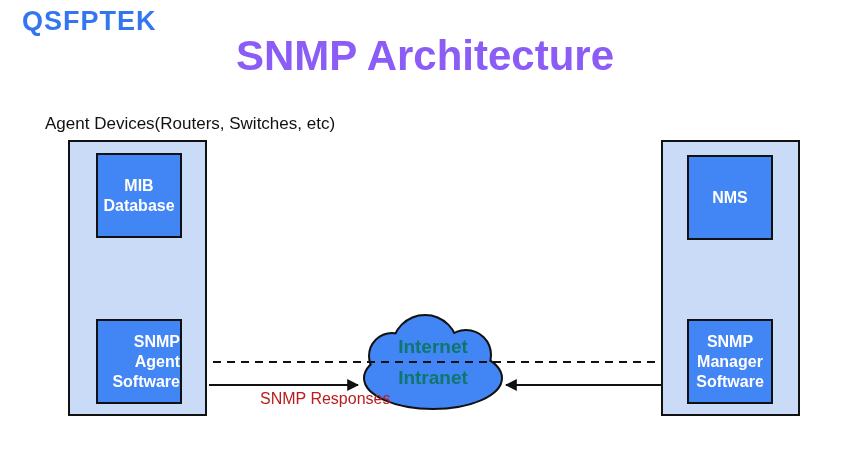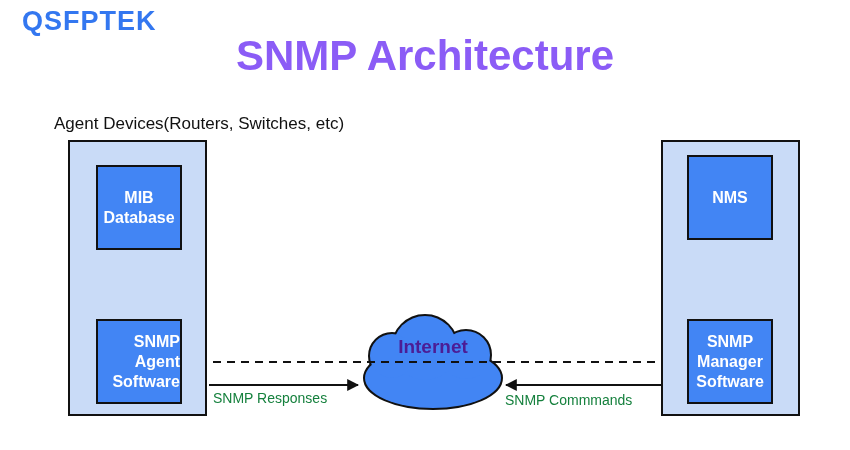--- a/index.html
+++ b/index.html
@@ -27,21 +27,21 @@
     font-size: 42px;
     font-weight: bold;
     color: #8b5cf6;
   }
   .group-label {
     position: absolute;
     font-size: 17px;
     color: #111111;
     white-space: nowrap;
   }
-  .agent-label { left: 45px; top: 114px; margin-left: 9px; }
+  .agent-label { left: 45px; top: 114px; }
   .manager-label { left: 674px; top: 114px; }
   .container-box {
     position: absolute;
     width: 139px; height: 276px;
     background: #c9dbf7;
     border: 2px solid #111111;
   }
   .agent-container { left: 68px; top: 140px; }
   .manager-container { left: 661px; top: 140px; }
   .inner-box {
@@ -51,46 +51,47 @@
     border: 2px solid #111111;
     color: #ffffff;
     font-size: 16px;
     font-weight: bold;
     line-height: 1.25;
     display: flex;
     align-items: center;
     justify-content: center;
     text-align: center;
   }
-  .mib-box { left: 96px; top: 165px; }
+  .mib-box { left: 96px; top: 153px; }
   .agent-sw-box { left: 96px; top: 319px; text-align: right; }
   .nms-box { left: 687px; top: 155px; }
   .manager-sw-box { left: 687px; top: 319px; }
   .svg-layer {
     position: absolute;
     left: 0; top: 0;
     width: 850px; height: 450px;
     pointer-events: none;
   }
   .cloud-text {
     position: absolute;
     left: 363px;
     width: 140px;
     text-align: center;
-    color: #4c1d95;
+    color: #0f766e;
     font-size: 19px;
     font-weight: bold;
   }
   .cloud-line1 { top: 336px; }
   .cloud-line2 { top: 367px; }
   .flow-label {
     position: absolute;
-    font-size: 14px;
-    color: #15803d;
+    font-size: 16px;
+    color: #b91c1c;
     white-space: nowrap;
+    margin-left: 47px;
   }
   .responses-label { left: 213px; top: 390px; }
   .commands-label { left: 505px; top: 392px; }
 </style>
 </head>
 <body>
 
 <div id="canvas">
 
   <svg class="svg-layer" viewBox="0 0 850 450">
@@ -133,17 +134,17 @@
   <div class="group-label agent-label">Agent Devices(Routers, Switches, etc)</div>
   <div class="container-box agent-container"></div>
   <div class="inner-box mib-box">MIB Database</div>
   <div class="inner-box agent-sw-box">SNMP Agent Software</div>
 
   <div class="container-box manager-container"></div>
   <div class="inner-box manager-sw-box">SNMP Manager Software</div>
   <div class="inner-box nms-box">NMS</div>
 
   <div class="cloud-text cloud-line1">Internet</div>
+  <div class="cloud-text cloud-line2">Intranet</div>
 
   <div class="flow-label responses-label">SNMP Responses</div>
-  <div class="flow-label commands-label">SNMP Commmands</div>
 
 </div>
 
 </body></html>

